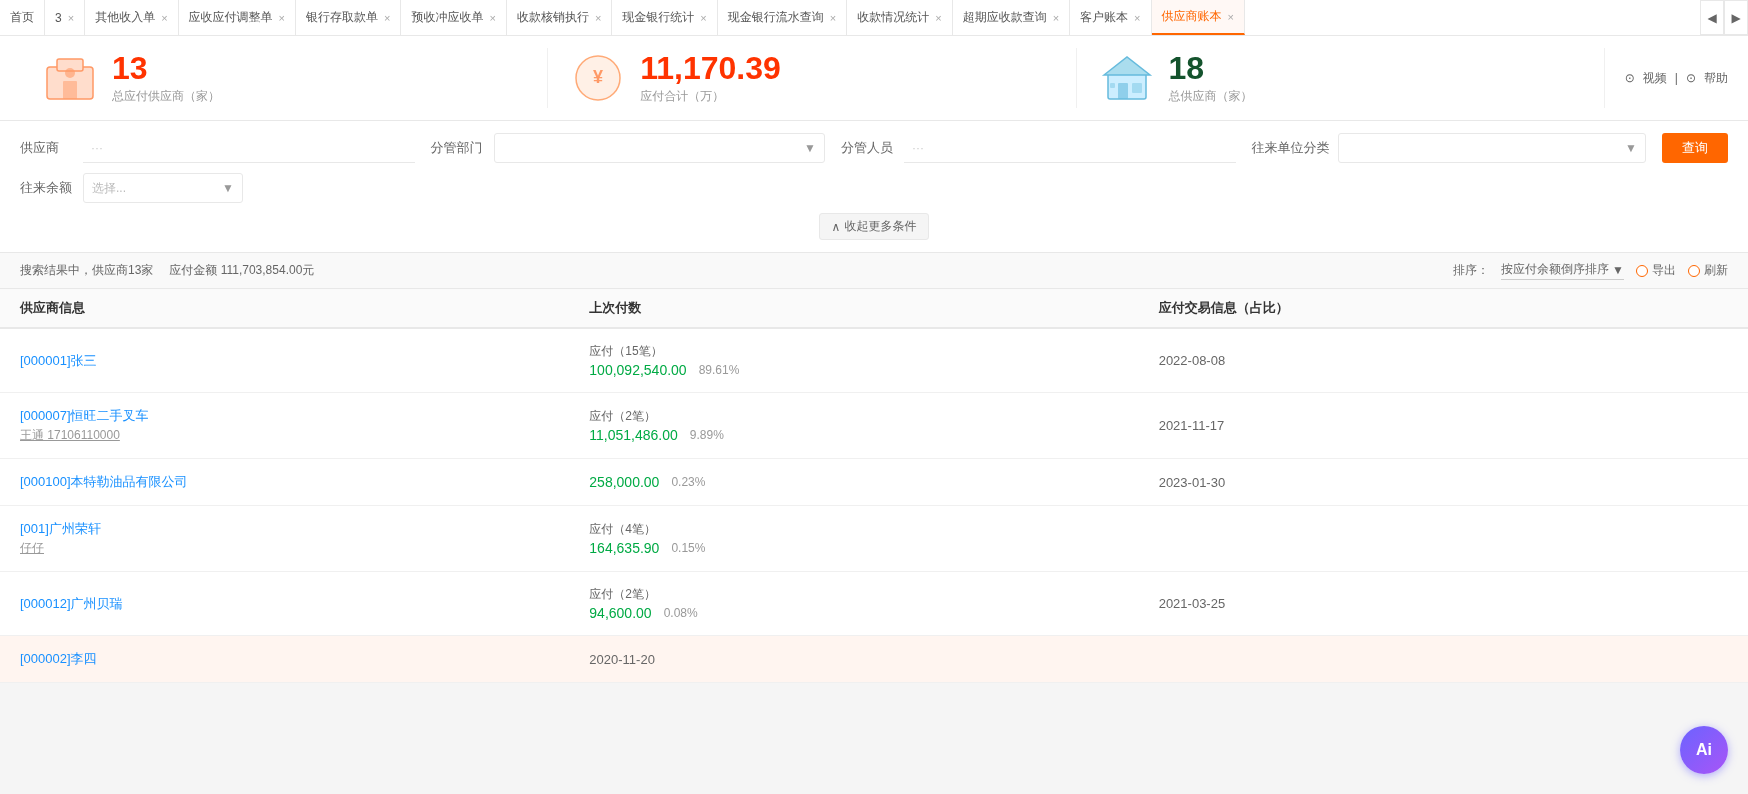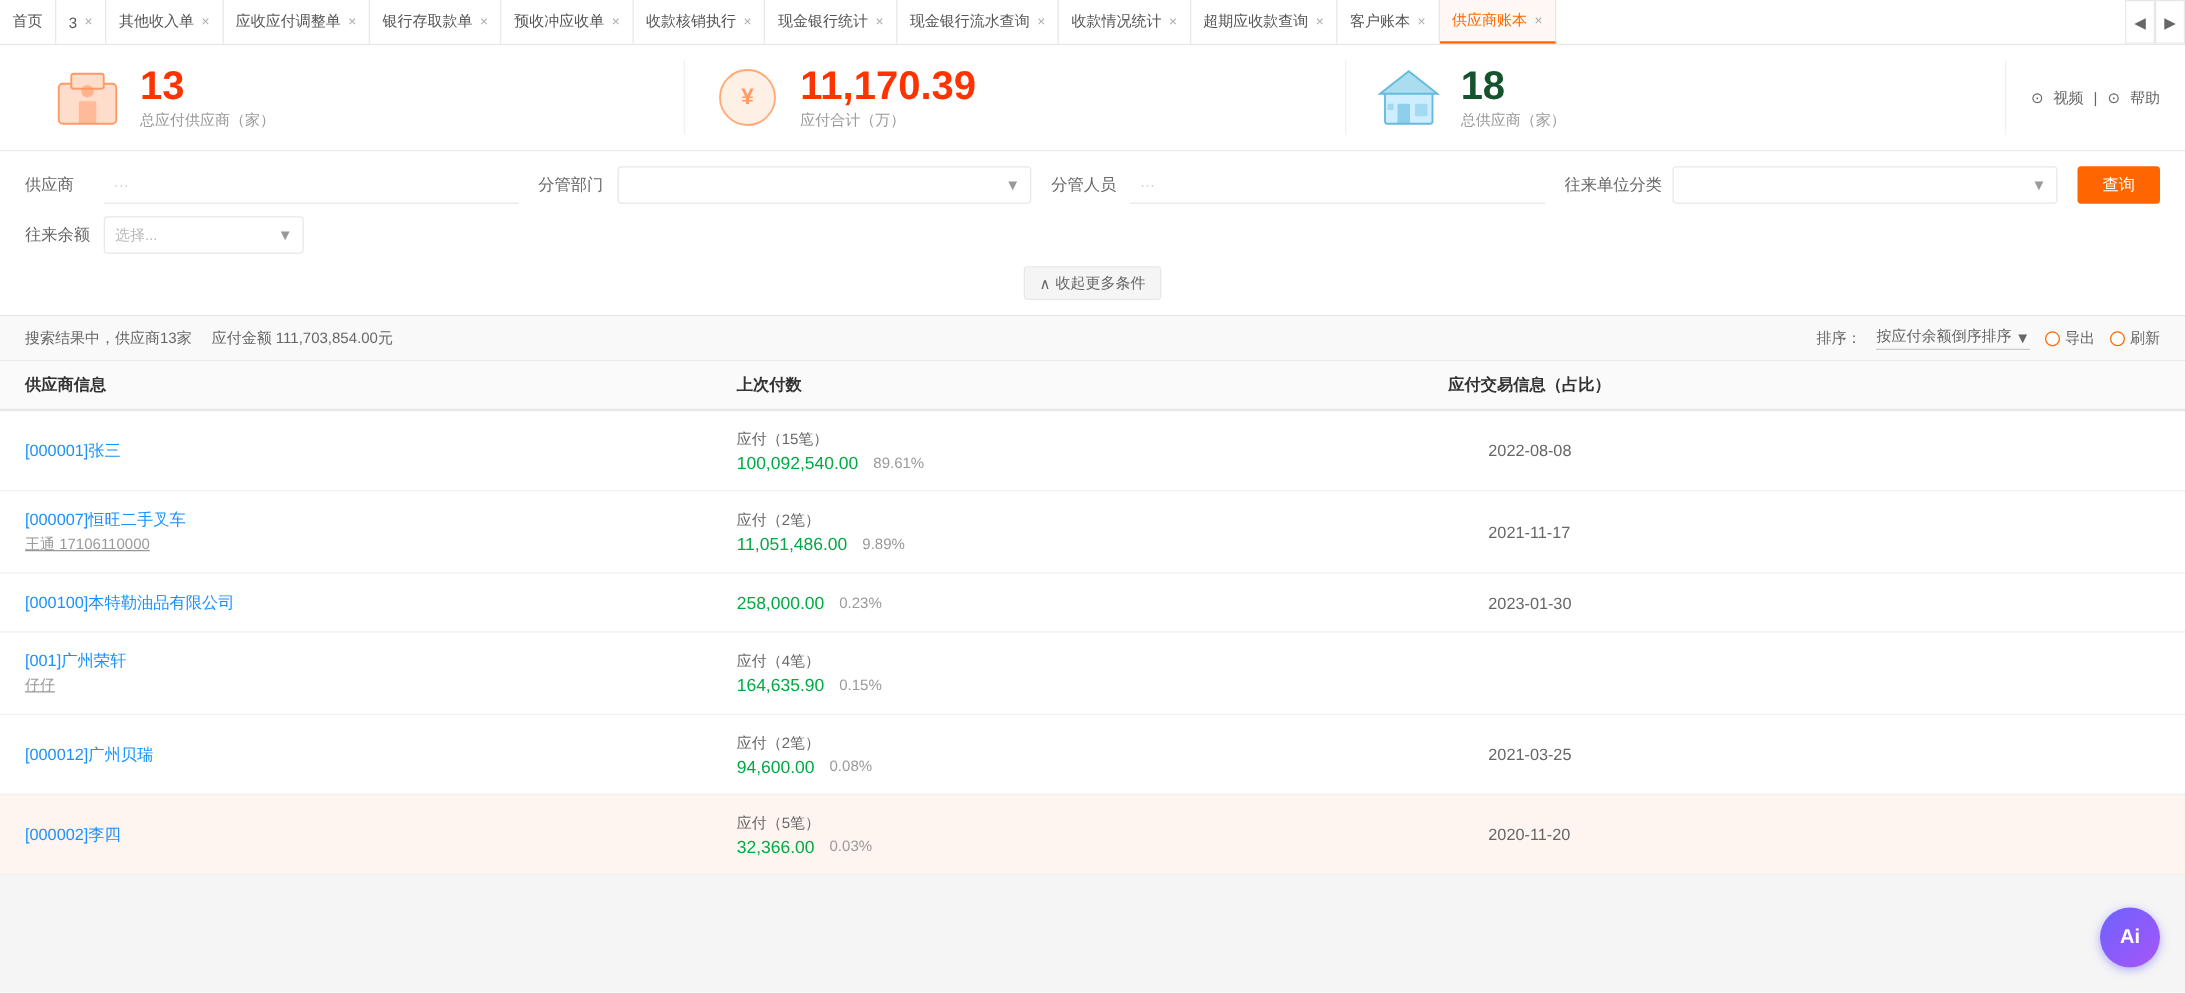--- a/index.html
+++ b/index.html
@@ -220,21 +220,21 @@
       text-decoration: none;
       font-size: 13px;
       cursor: pointer;
     }
     .supplier-sub { font-size: 12px; color: #999; margin-top: 2px; text-decoration: underline; }
     .payable-info { display: flex; flex-direction: column; gap: 2px; }
     .payable-label { font-size: 12px; color: #666; }
     .payable-amount { font-size: 14px; color: #00aa44; font-weight: 500; }
     .payable-percent { font-size: 12px; color: #999; margin-left: 12px; }
     .payable-row { display: flex; align-items: center; }
-    .last-pay { font-size: 13px; color: #666; margin-left: 32px; }
+    .last-pay { font-size: 13px; color: #666; }
 
     
     ::-webkit-scrollbar { width: 6px; height: 6px; }
     ::-webkit-scrollbar-track { background: #f5f5f5; }
     ::-webkit-scrollbar-thumb { background: #ccc; border-radius: 3px; }
 
     
     .ai-badge {
       position: fixed;
       bottom: 20px;
@@ -462,25 +462,18 @@
           <div class="payable-label">应付（2笔）</div>
           <div class="payable-row">
             <span class="payable-amount">94,600.00</span>
             <span class="payable-percent">0.08%</span>
           </div>
         </div>
         <div class="last-pay">2021-03-25</div>
       </div>
       <div class="table-row highlighted">
         <div><a class="supplier-link">[000002]李四</a></div>
-        <div class="payable-info">
-          <div class="payable-label">应付（5笔）</div>
-          <div class="payable-row">
-            <span class="payable-amount">32,366.00</span>
-            <span class="payable-percent">0.03%</span>
-          </div>
-        </div>
         <div class="last-pay">2020-11-20</div>
       </div>
     </div>
 </div>
 
 <div class="ai-badge">Ai</div>
 
 </body></html>

